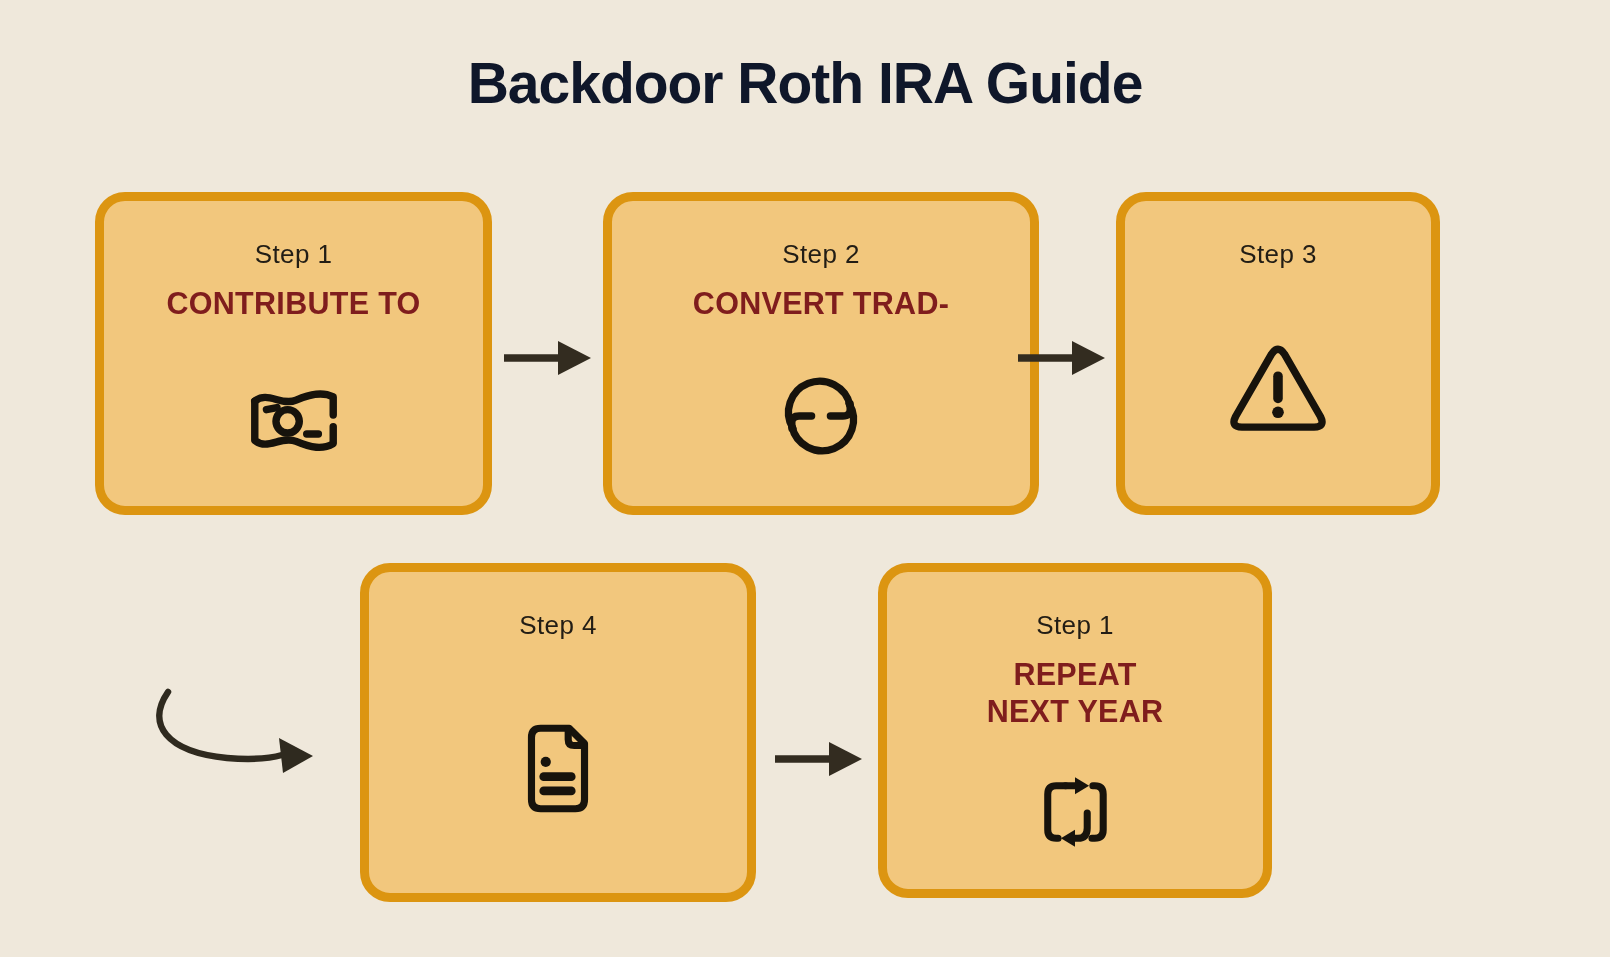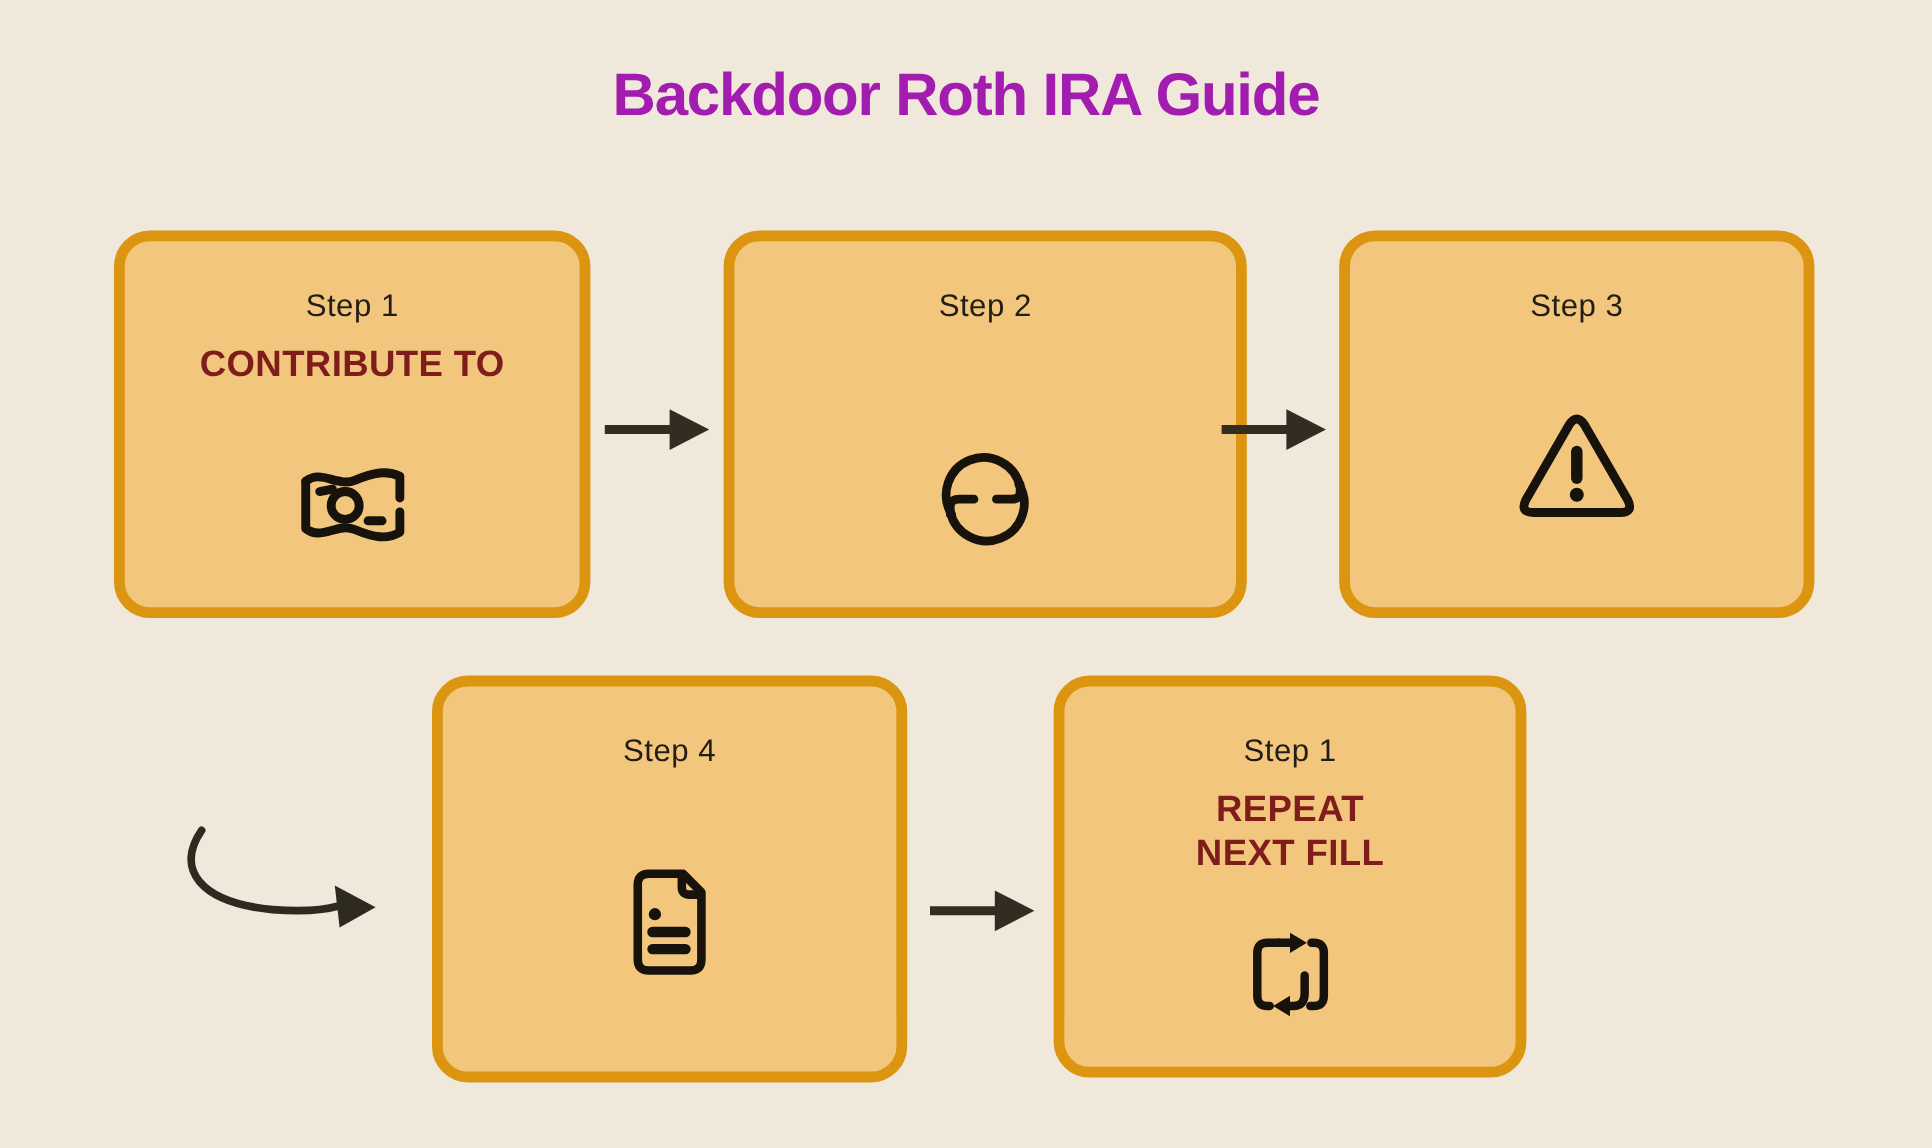--- a/index.html
+++ b/index.html
@@ -8,40 +8,40 @@
     width: 1610px;
     height: 957px;
     background: #efe8db;
     font-family: "Liberation Sans", sans-serif;
     overflow: hidden;
   }
   .title {
     position: absolute;
     top: 50px; left: 0; right: 0;
     text-align: center;
-    font-size: 50px;
+    font-size: 57px;
     font-weight: 800;
     letter-spacing: -1px;
-    color: #a21caf;
+    color: #0f172a;
     margin: 0;
   }
   .card {
     position: absolute;
     box-sizing: border-box;
     background: #f2c77d;
     border: 9px solid #dc9511;
     border-radius: 30px;
     display: flex;
     flex-direction: column;
     align-items: center;
     padding-top: 38px;
   }
   .card-b1 { left: 95px;   top: 192px; width: 397px; height: 323px; }
   .card-b2 { left: 603px;  top: 192px; width: 436px; height: 323px; }
-  .card-b3 { left: 1116px; top: 192px; width: 396px; height: 323px; }
+  .card-b3 { left: 1116px; top: 192px; width: 324px; height: 323px; }
   .card-b4 { left: 360px;  top: 563px; width: 396px; height: 339px; }
   .card-b5 { left: 878px;  top: 563px; width: 394px; height: 335px; }
   .step-label {
     font-size: 26px;
     font-weight: 500;
     letter-spacing: 0.4px;
     color: #221d15;
   }
   .card-heading {
     margin-top: 15px;
@@ -95,21 +95,21 @@
   </section>
 
   <svg class="conn conn-1" width="92" height="44" viewBox="0 0 92 44">
     <path class="arrow-stroke" d="M2 22 L58 22"></path>
     <polygon class="arrow-head" points="56,5 89,22 56,39"></polygon>
   </svg>
 
   <section class="card card-b2">
     <div class="step-label">Step 2</div>
     <div class="card-heading">
-      <br>
+      <span>CONVERT TRAD-</span><br>
     </div>
     <div class="icon-wrap">
       <svg width="104" height="104" viewBox="0 0 100 100">
         <path class="pict" d="M23 62 A30 30 0 1 1 78 40"></path>
         <path class="pict" d="M78 38 L78 44 Q78 50 71 50 L59 50"></path>
         <path class="pict" d="M77 38 A30 30 0 1 1 22 60"></path>
         <path class="pict" d="M22 62 L22 56 Q22 50 29 50 L41 50"></path>
       </svg>
     </div>
   </section>
@@ -150,21 +150,21 @@
 
   <svg class="conn conn-3" width="92" height="44" viewBox="0 0 92 44">
     <path class="arrow-stroke" d="M2 22 L58 22"></path>
     <polygon class="arrow-head" points="56,5 89,22 56,39"></polygon>
   </svg>
 
   <section class="card card-b5">
     <div class="step-label">Step 1</div>
     <div class="card-heading">
       <span>REPEAT</span><br>
-      <span>NEXT FILL</span>
+      <span>NEXT YEAR</span>
     </div>
     <div class="icon-wrap">
       <svg width="94" height="94" viewBox="0 0 100 100">
         <path class="pict" style="stroke-width:7.5" d="M40 22 L30 22 Q21 22 21 31 L21 69 Q21 78 30 78 L32 78"></path>
         <path class="pict" style="stroke-width:7.5" d="M69 22 L71 22 Q80 22 80 31 L80 69 Q80 78 71 78 L68 78"></path>
         <path class="pict" style="stroke-width:7.5" d="M40 22 L50 22"></path>
         <polygon class="pict-fill" points="50,13 65,22 50,31"></polygon>
         <path class="pict" style="stroke-width:7.5" d="M63 51 L63 67 Q63 78 53 78 L50 78"></path>
         <polygon class="pict-fill" points="50,69 35,78 50,87"></polygon>
       </svg>

